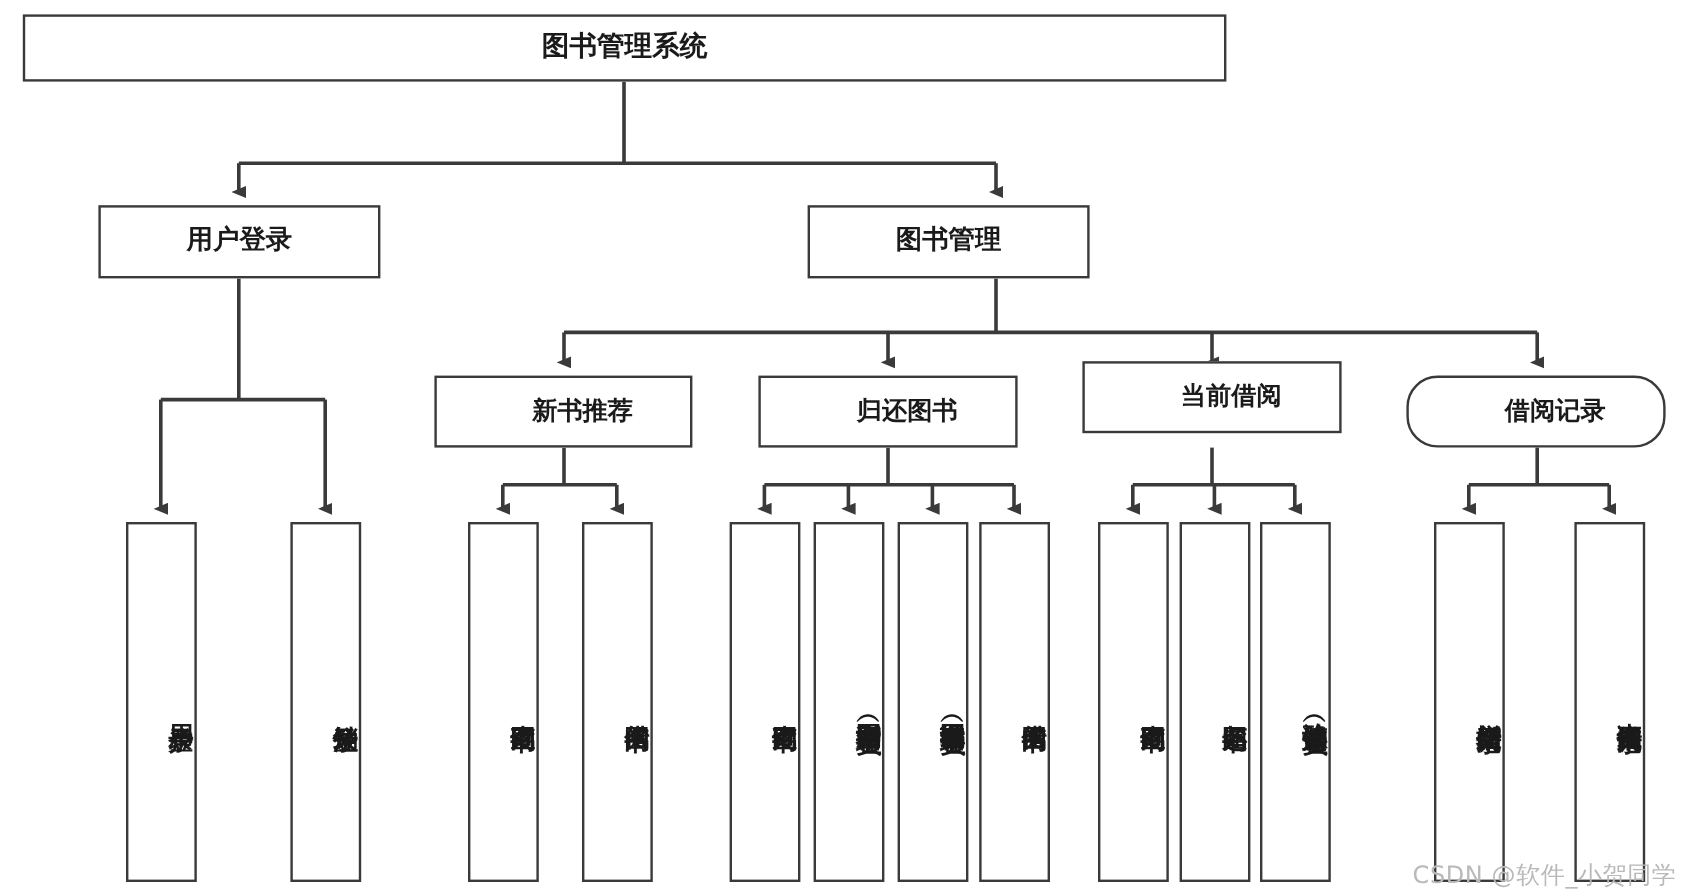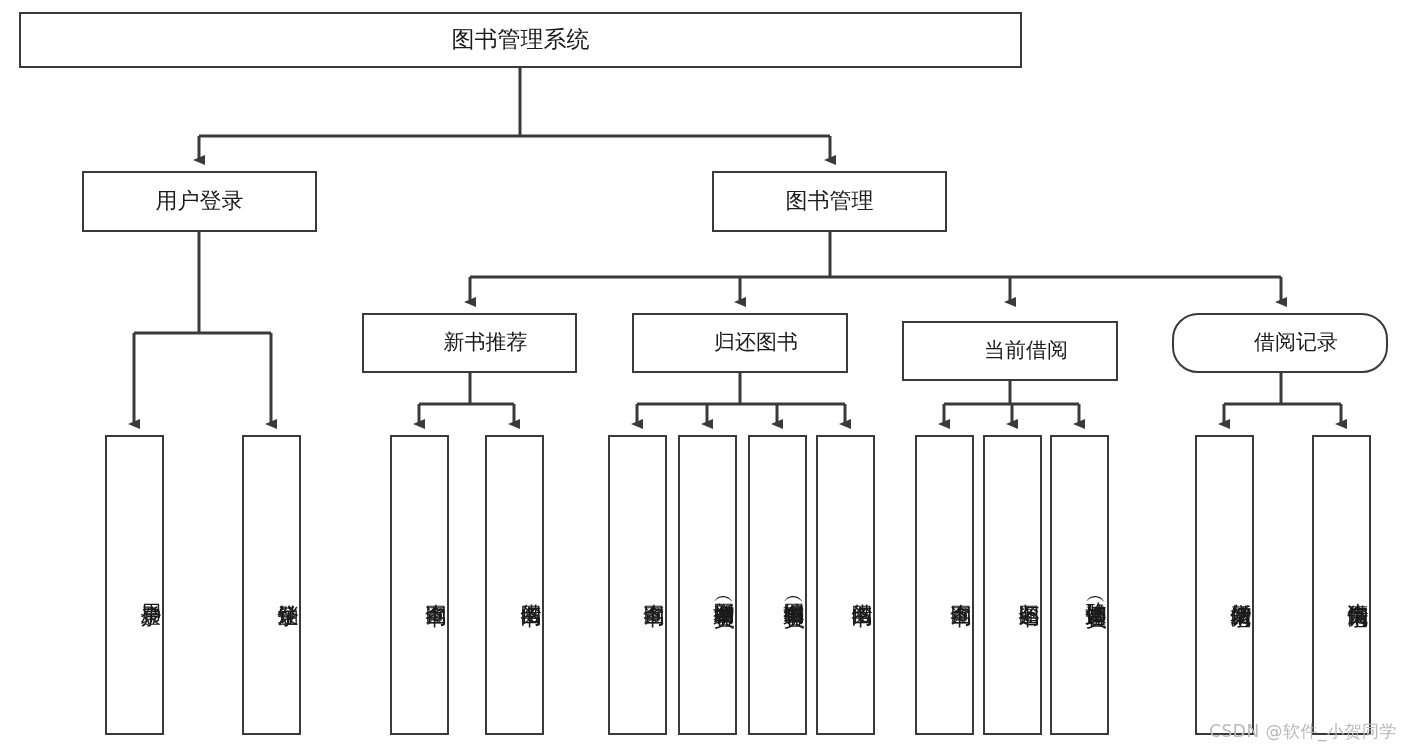--- a/index.html
+++ b/index.html
@@ -23,20 +23,21 @@
   .node{
     position:absolute;
     box-sizing:border-box;
     border:2.5px solid #3a3a3a;
     background:#ffffff;
     display:flex;
     align-items:center;
     justify-content:center;
     text-align:center;
     line-height:1.12;
+    font-weight:bold;
   }
   .node.root{font-size:23px;}
   .node.lvl1{font-size:22px;}
   .node.lvl2{font-size:21px;padding-left:32px;}
   .node.leaf{
     writing-mode:vertical-rl;
     text-orientation:upright;
     font-size:21px;
     letter-spacing:1px;
     align-items:flex-start;
@@ -45,21 +46,21 @@
   }
   .node.leaf > span{
     writing-mode:vertical-rl;
     text-orientation:upright;
     display:block;
   }
   .watermark{
     position:absolute;
     right:8px;
     bottom:4px;
-    font-size:17px;
+    font-size:20px;
     color:#b9b9b9;
     white-space:nowrap;
     letter-spacing:.5px;
   }
 </style>
 </head>
 <body>
 
 <div id="canvas">
 
@@ -113,31 +114,31 @@
     </g>
   </svg>
 
   <div class="node root" style="left:19px;top:12px;width:1003px;height:56px;">
     <span>图书管理系统</span>
   </div>
 
   <div class="node lvl1" style="left:82px;top:171px;width:235px;height:61px;">
     <span>用户登录</span>
   </div>
-  <div class="node lvl1" style="left:712px;top:171px;width:235px;height:61px;">
+  <div class="node lvl1" style="left:673px;top:171px;width:235px;height:61px;">
     <span>图书管理</span>
   </div>
 
   <div class="node lvl2" style="left:362px;top:313px;width:215px;height:60px;">
     <span>新书推荐</span>
   </div>
   <div class="node lvl2" style="left:632px;top:313px;width:216px;height:60px;">
     <span>归还图书</span>
   </div>
-  <div class="node lvl2" style="left:902px;top:321px;width:216px;height:60px;">
+  <div class="node lvl2" style="left:902px;top:301px;width:216px;height:60px;">
     <span>当前借阅</span>
   </div>
   <div class="node lvl2" style="left:1172px;top:313px;width:216px;height:60px;border-radius:26px;">
     <span>借阅记录</span>
   </div>
 
   <div class="node leaf" style="left:105px;top:435px;width:59px;height:300px;">
     <span>用户登录</span>
   </div>
   <div class="node leaf" style="left:242px;top:435px;width:59px;height:300px;">

